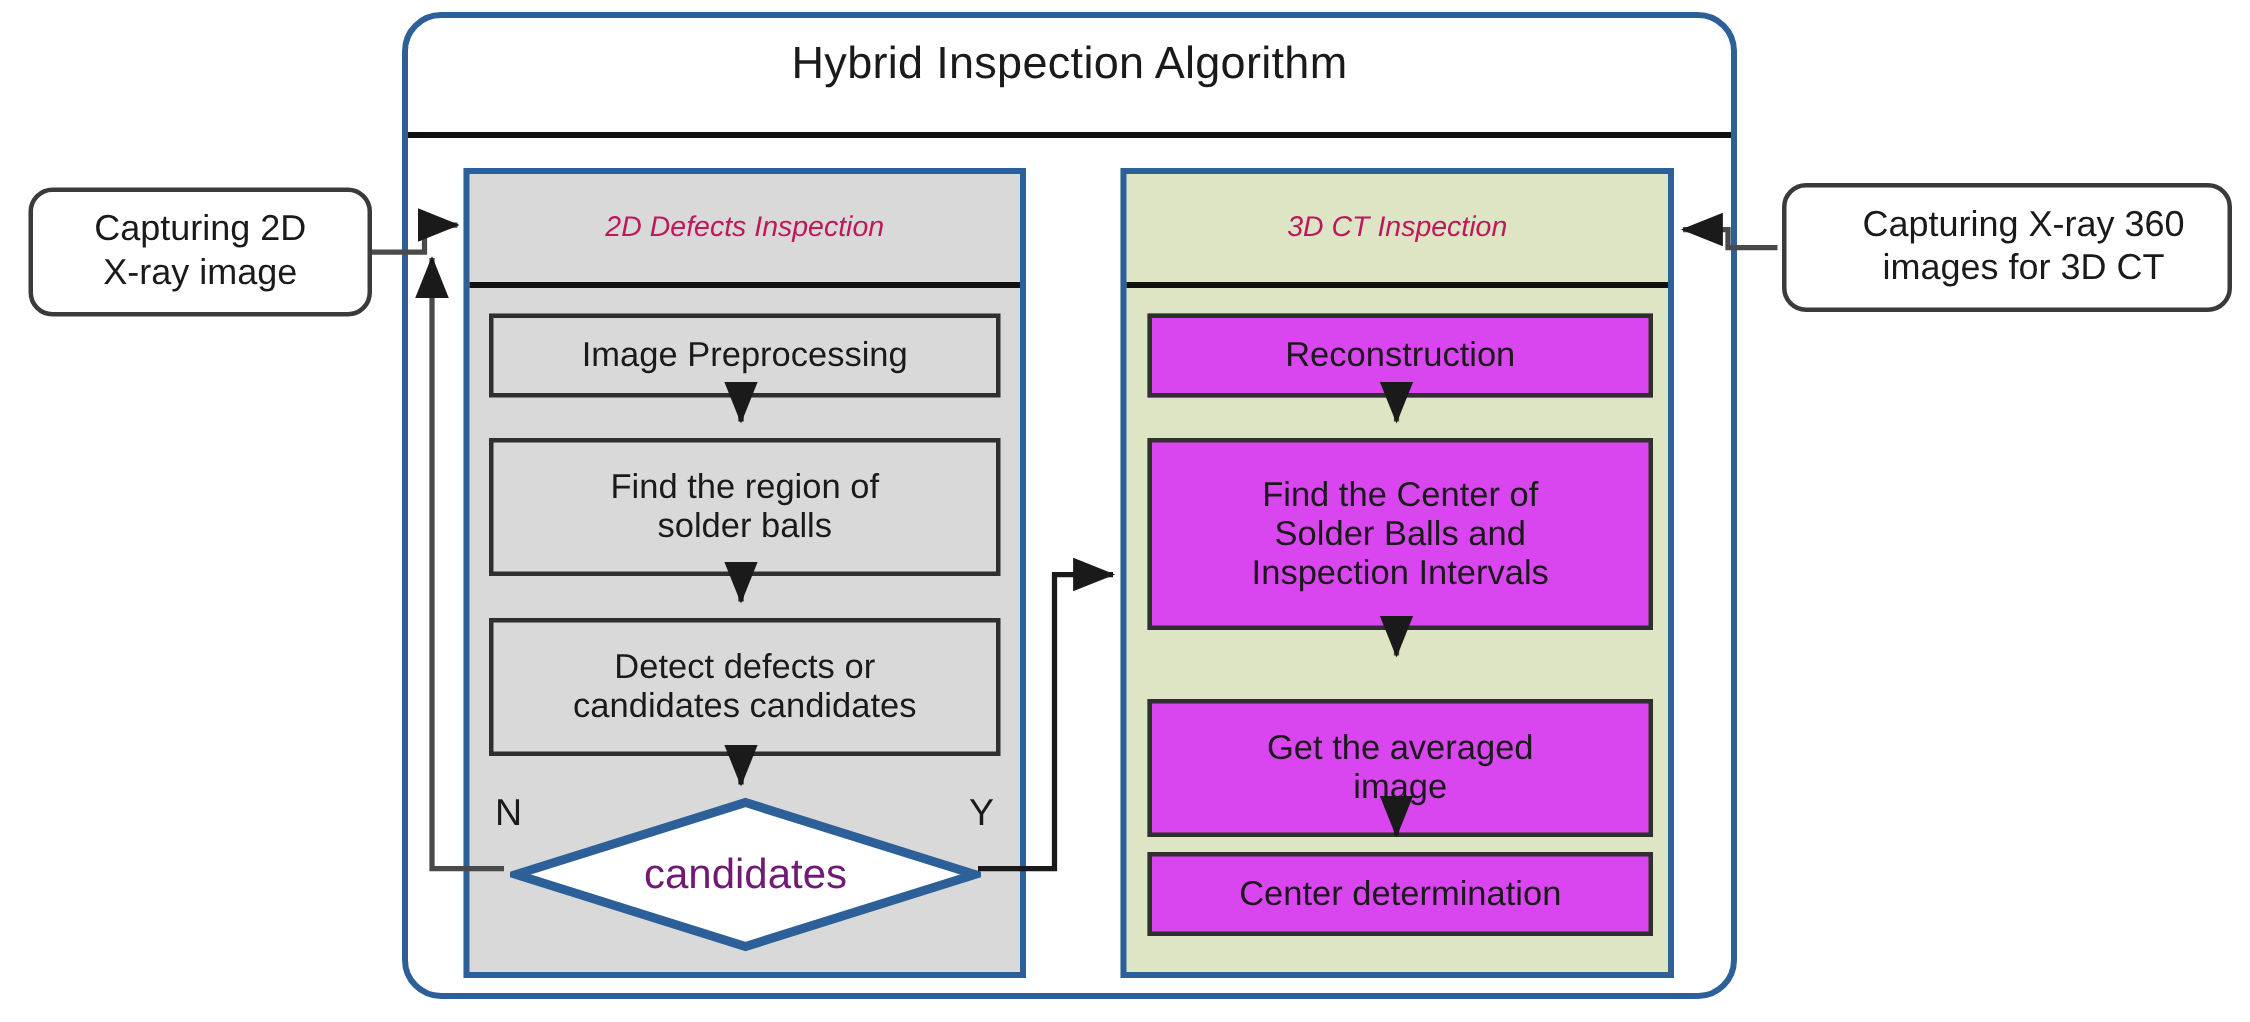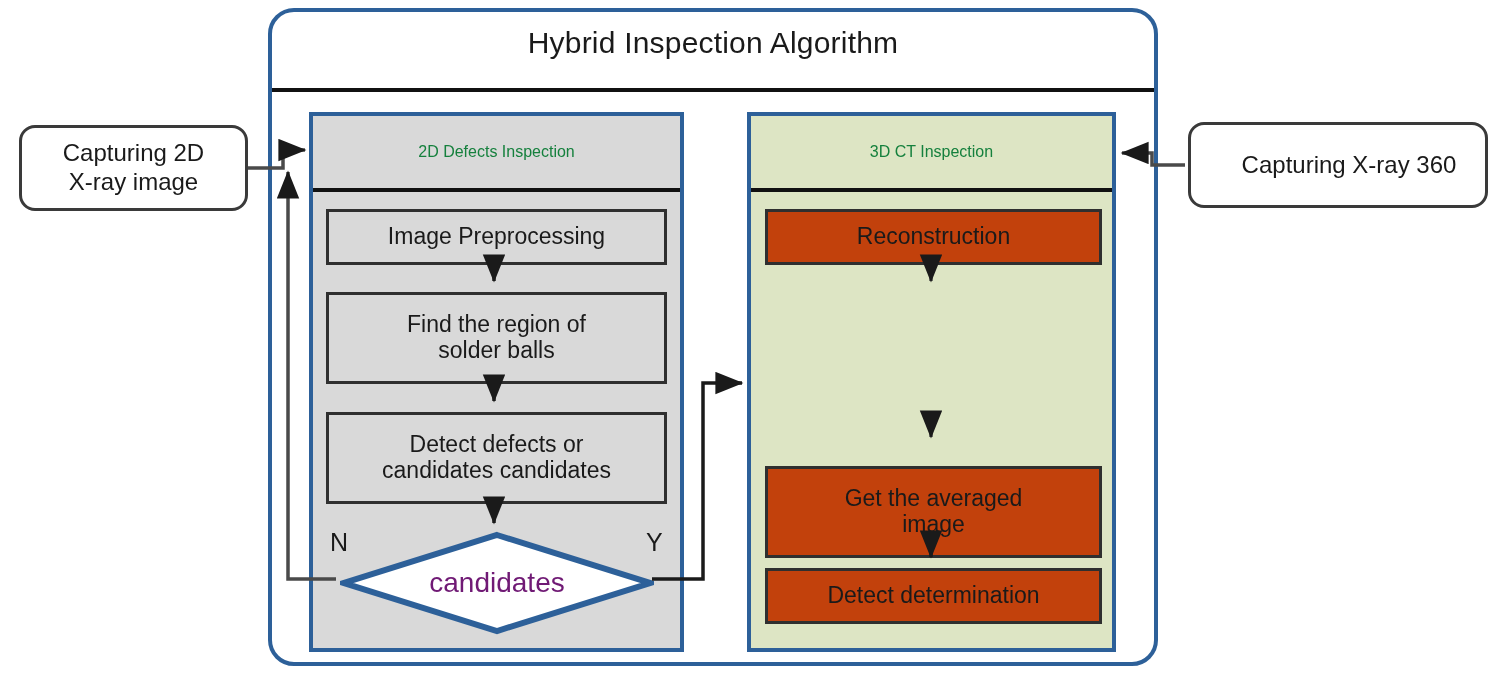--- a/index.html
+++ b/index.html
@@ -78,42 +78,43 @@
     background: #dde5c4;
   }
   .panel-head {
     position: absolute;
     left: 0; top: 0;
     width: 100%;
     height: 76px;
     display: flex;
     align-items: center;
     justify-content: center;
-    font-size: 16px;
-    color: #15803d;
+    font-size: 19px;
+    color: #be185d;
     box-sizing: border-box;
     border-bottom: 4px solid #111111;
+    font-style: italic;
   }
 
   
   .pbox {
     position: absolute;
     box-sizing: border-box;
     border: 3px solid #2f2f2f;
     display: flex;
     align-items: center;
     justify-content: center;
     text-align: center;
     font-size: 23px;
     line-height: 1.12;
     color: #1a1a1a;
     padding: 2px 6px;
   }
   .pbox.gray  { background: #d9d9d9; }
-  .pbox.green { background: #c2410c; }
+  .pbox.green { background: #d946ef; }
 
   
   .L1 { left: 13px; top: 93px;  width: 341px; height: 56px; }
   .L2 { left: 13px; top: 176px; width: 341px; height: 92px; }
   .L3 { left: 13px; top: 296px; width: 341px; height: 92px; }
 
   
   .R1 { left: 14px; top: 93px;  width: 337px; height: 56px; }
   .R2 { left: 14px; top: 176px; width: 337px; height: 128px; }
   .R3 { left: 14px; top: 332px; width: 337px; height: 92px; margin-top: 18px; }
@@ -179,20 +180,21 @@
   <div class="callout cap2d">
     <div>
       <div>Capturing 2D</div>
       <div>X-ray image</div>
     </div>
   </div>
 
   <div class="callout cap360">
     <div>
       <div>Capturing X-ray 360</div>
+      <div>images for 3D CT</div>
     </div>
   </div>
 
   <div class="panel left">
     <div class="panel-head">2D Defects Inspection</div>
 
     <div class="pbox gray L1">
       <span>Image Preprocessing</span>
     </div>
 
@@ -221,30 +223,37 @@
   <div class="branch-label branch-n">N</div>
   <div class="branch-label branch-y">Y</div>
 
   <div class="panel right">
     <div class="panel-head">3D CT Inspection</div>
 
     <div class="pbox green R1">
       <span>Reconstruction</span>
     </div>
 
+    <div class="pbox green R2">
+      <div>
+        <div>Find the Center of</div>
+        <div>Solder Balls and</div>
+        <div>Inspection Intervals</div>
+      </div>
+    </div>
 
     <div class="pbox green R3">
       <div>
         <div>Get the averaged</div>
         <div>image</div>
       </div>
     </div>
 
     <div class="pbox green R4">
-      <span>Detect determination</span>
+      <span>Center determination</span>
     </div>
   </div>
 
   <svg id="wires">
     <defs>
       <marker id="ah" markerWidth="9" markerHeight="9" refX="7.6" refY="3.2" orient="auto" markerUnits="strokeWidth">
         <path d="M0,0 L0,6.4 L8,3.2 z" fill="#1a1a1a"></path>
       </marker>
     </defs>
 

